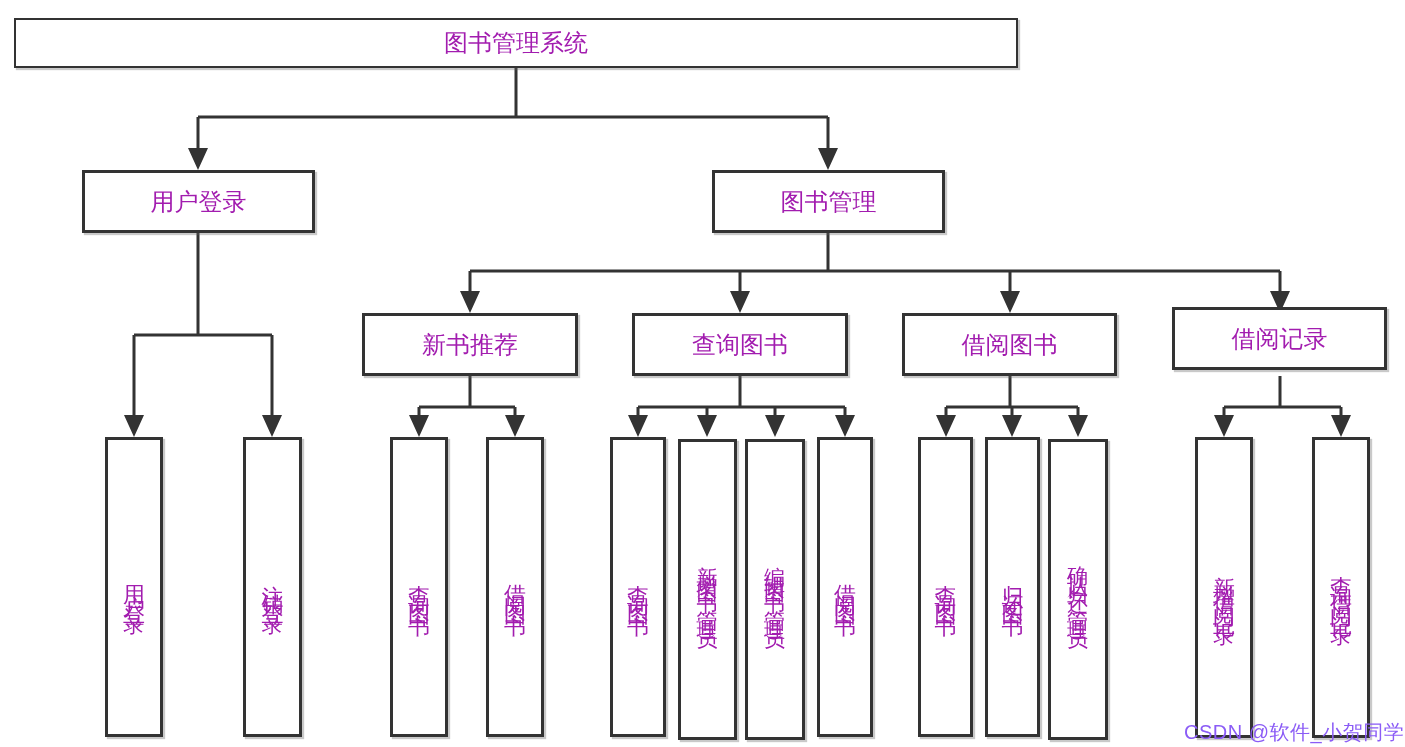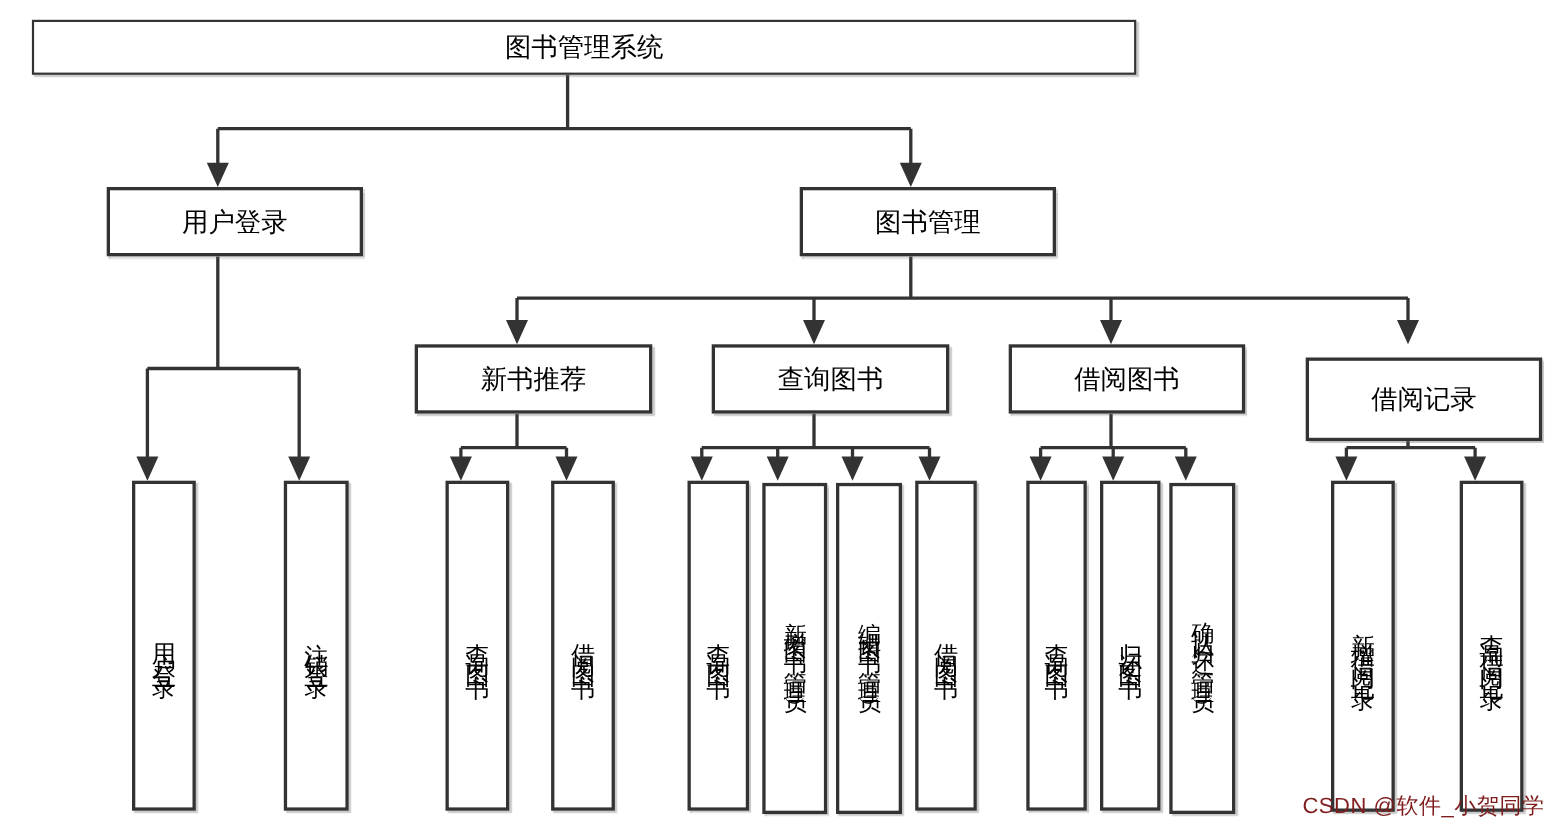--- a/index.html
+++ b/index.html
@@ -24,41 +24,40 @@
     z-index: 1;
   }
   .box {
     position: absolute;
     box-sizing: border-box;
     border: 3px solid #333333;
     background: #ffffff;
     display: flex;
     align-items: center;
     justify-content: center;
-    color: #000000;
+    color: #a21caf;
     z-index: 2;
     box-shadow: 2px 2px 1px rgba(100,100,100,0.35);
-    margin-left: 15px;
   }
   .box.root    { border-width: 2px; font-size: 24px; }
   .box.level-h { font-size: 24px; }
   .box.leaf-v {
     writing-mode: vertical-rl;
     text-orientation: mixed;
     font-size: 22px;
     letter-spacing: 10px;
     line-height: 1;
   }
   .box.leaf-v.long { letter-spacing: 9px; font-size: 21px; }
   .watermark {
     position: absolute;
     left: 1184px;
     top: 719px;
     font-size: 20px;
-    color: #7f1d1d;
+    color: #8b5cf6;
     white-space: nowrap;
     z-index: 3;
     letter-spacing: 0.5px;
   }
 </style>
 </head>
 <body>
 
 <div class="canvas">
 
@@ -92,21 +91,21 @@
   </svg>
 
   <div class="box root" style="left:14px; top:18px; width:1004px; height:50px;">图书管理系统</div>
 
   <div class="box level-h" style="left:82px; top:170px; width:233px; height:63px;">用户登录</div>
   <div class="box level-h" style="left:362px; top:313px; width:216px; height:63px;">新书推荐</div>
 
   <div class="box level-h" style="left:712px; top:170px; width:233px; height:63px;">图书管理</div>
   <div class="box level-h" style="left:632px; top:313px; width:216px; height:63px;">查询图书</div>
   <div class="box level-h" style="left:902px; top:313px; width:215px; height:63px;">借阅图书</div>
-  <div class="box level-h" style="left:1172px; top:325px; width:215px; height:76px;">借阅记录</div>
+  <div class="box level-h" style="left:1172px; top:307px; width:215px; height:63px;">借阅记录</div>
 
   <div class="box leaf-v" style="left:105px; top:437px; width:58px; height:300px;">用户登录</div>
   <div class="box leaf-v" style="left:243px; top:437px; width:59px; height:300px;">注销登录</div>
 
   <div class="box leaf-v" style="left:390px; top:437px; width:58px; height:300px;">查询图书</div>
   <div class="box leaf-v" style="left:486px; top:437px; width:58px; height:300px;">借阅图书</div>
 
   <div class="box leaf-v" style="left:610px; top:437px; width:56px; height:300px;">查询图书</div>
   <div class="box leaf-v long" style="left:678px; top:439px; width:59px; height:301px;">新增图书（管理员）</div>
   <div class="box leaf-v long" style="left:745px; top:439px; width:60px; height:301px;">编辑图书（管理员）</div>

